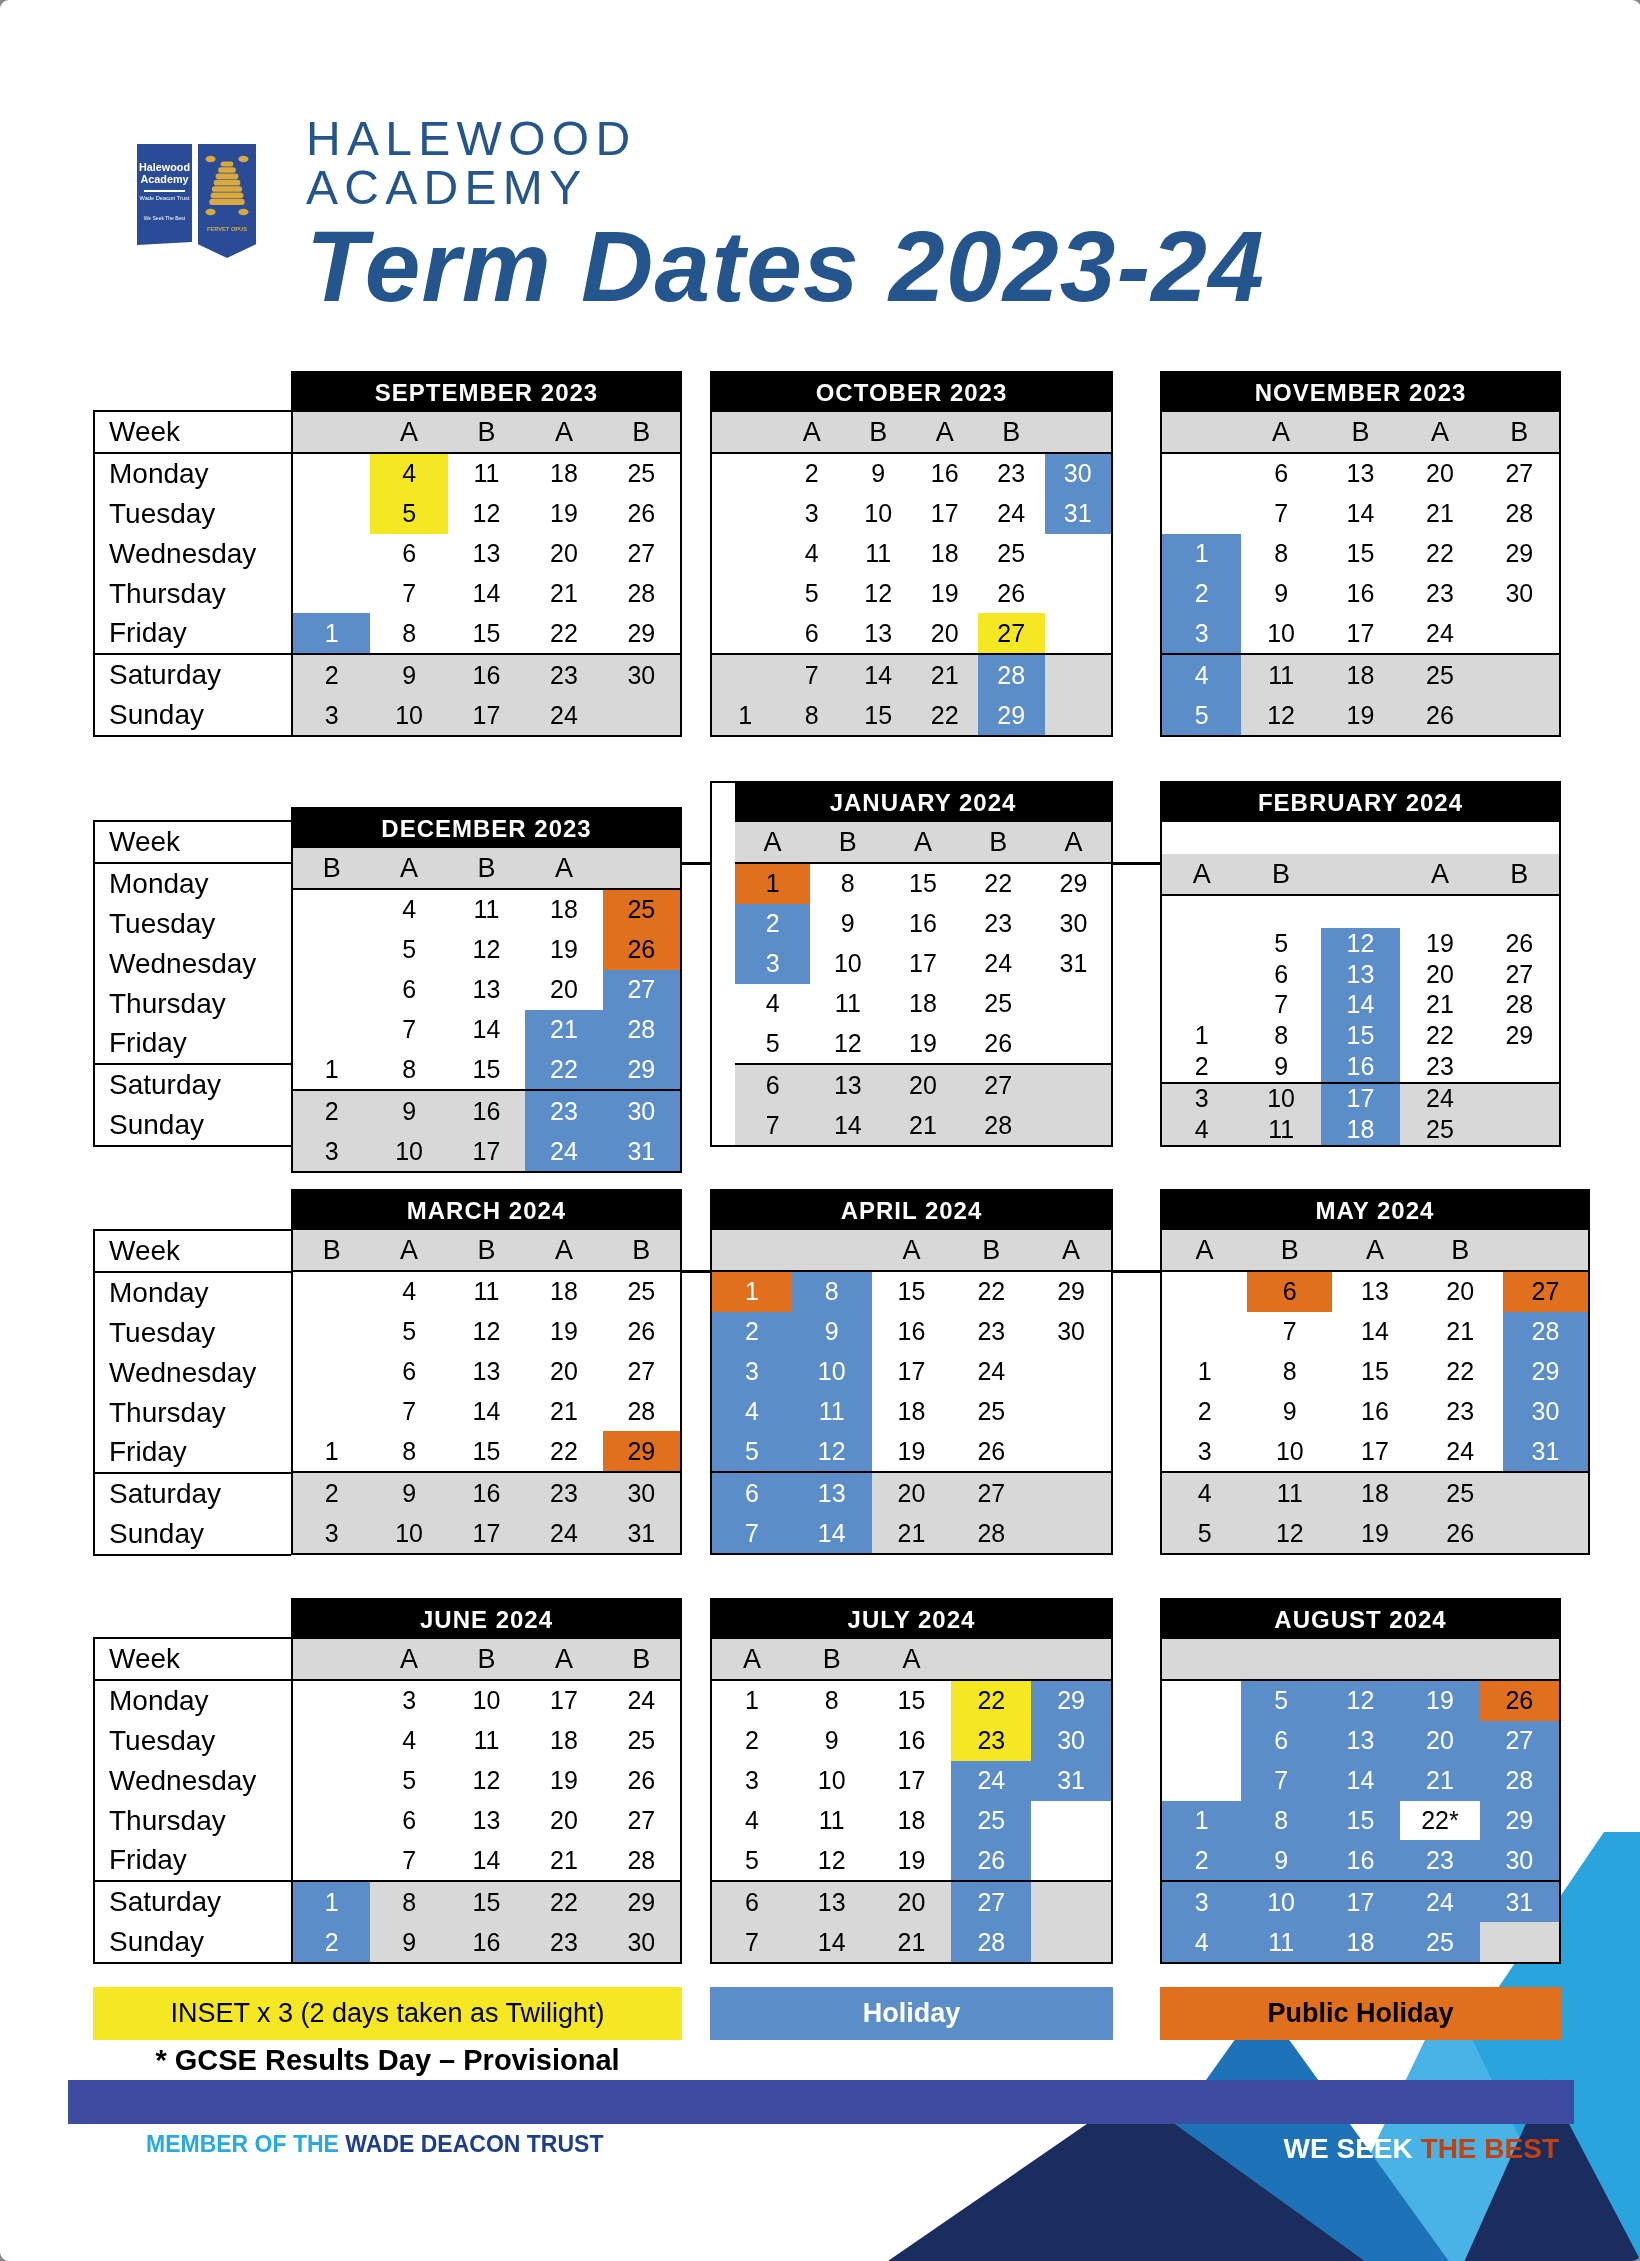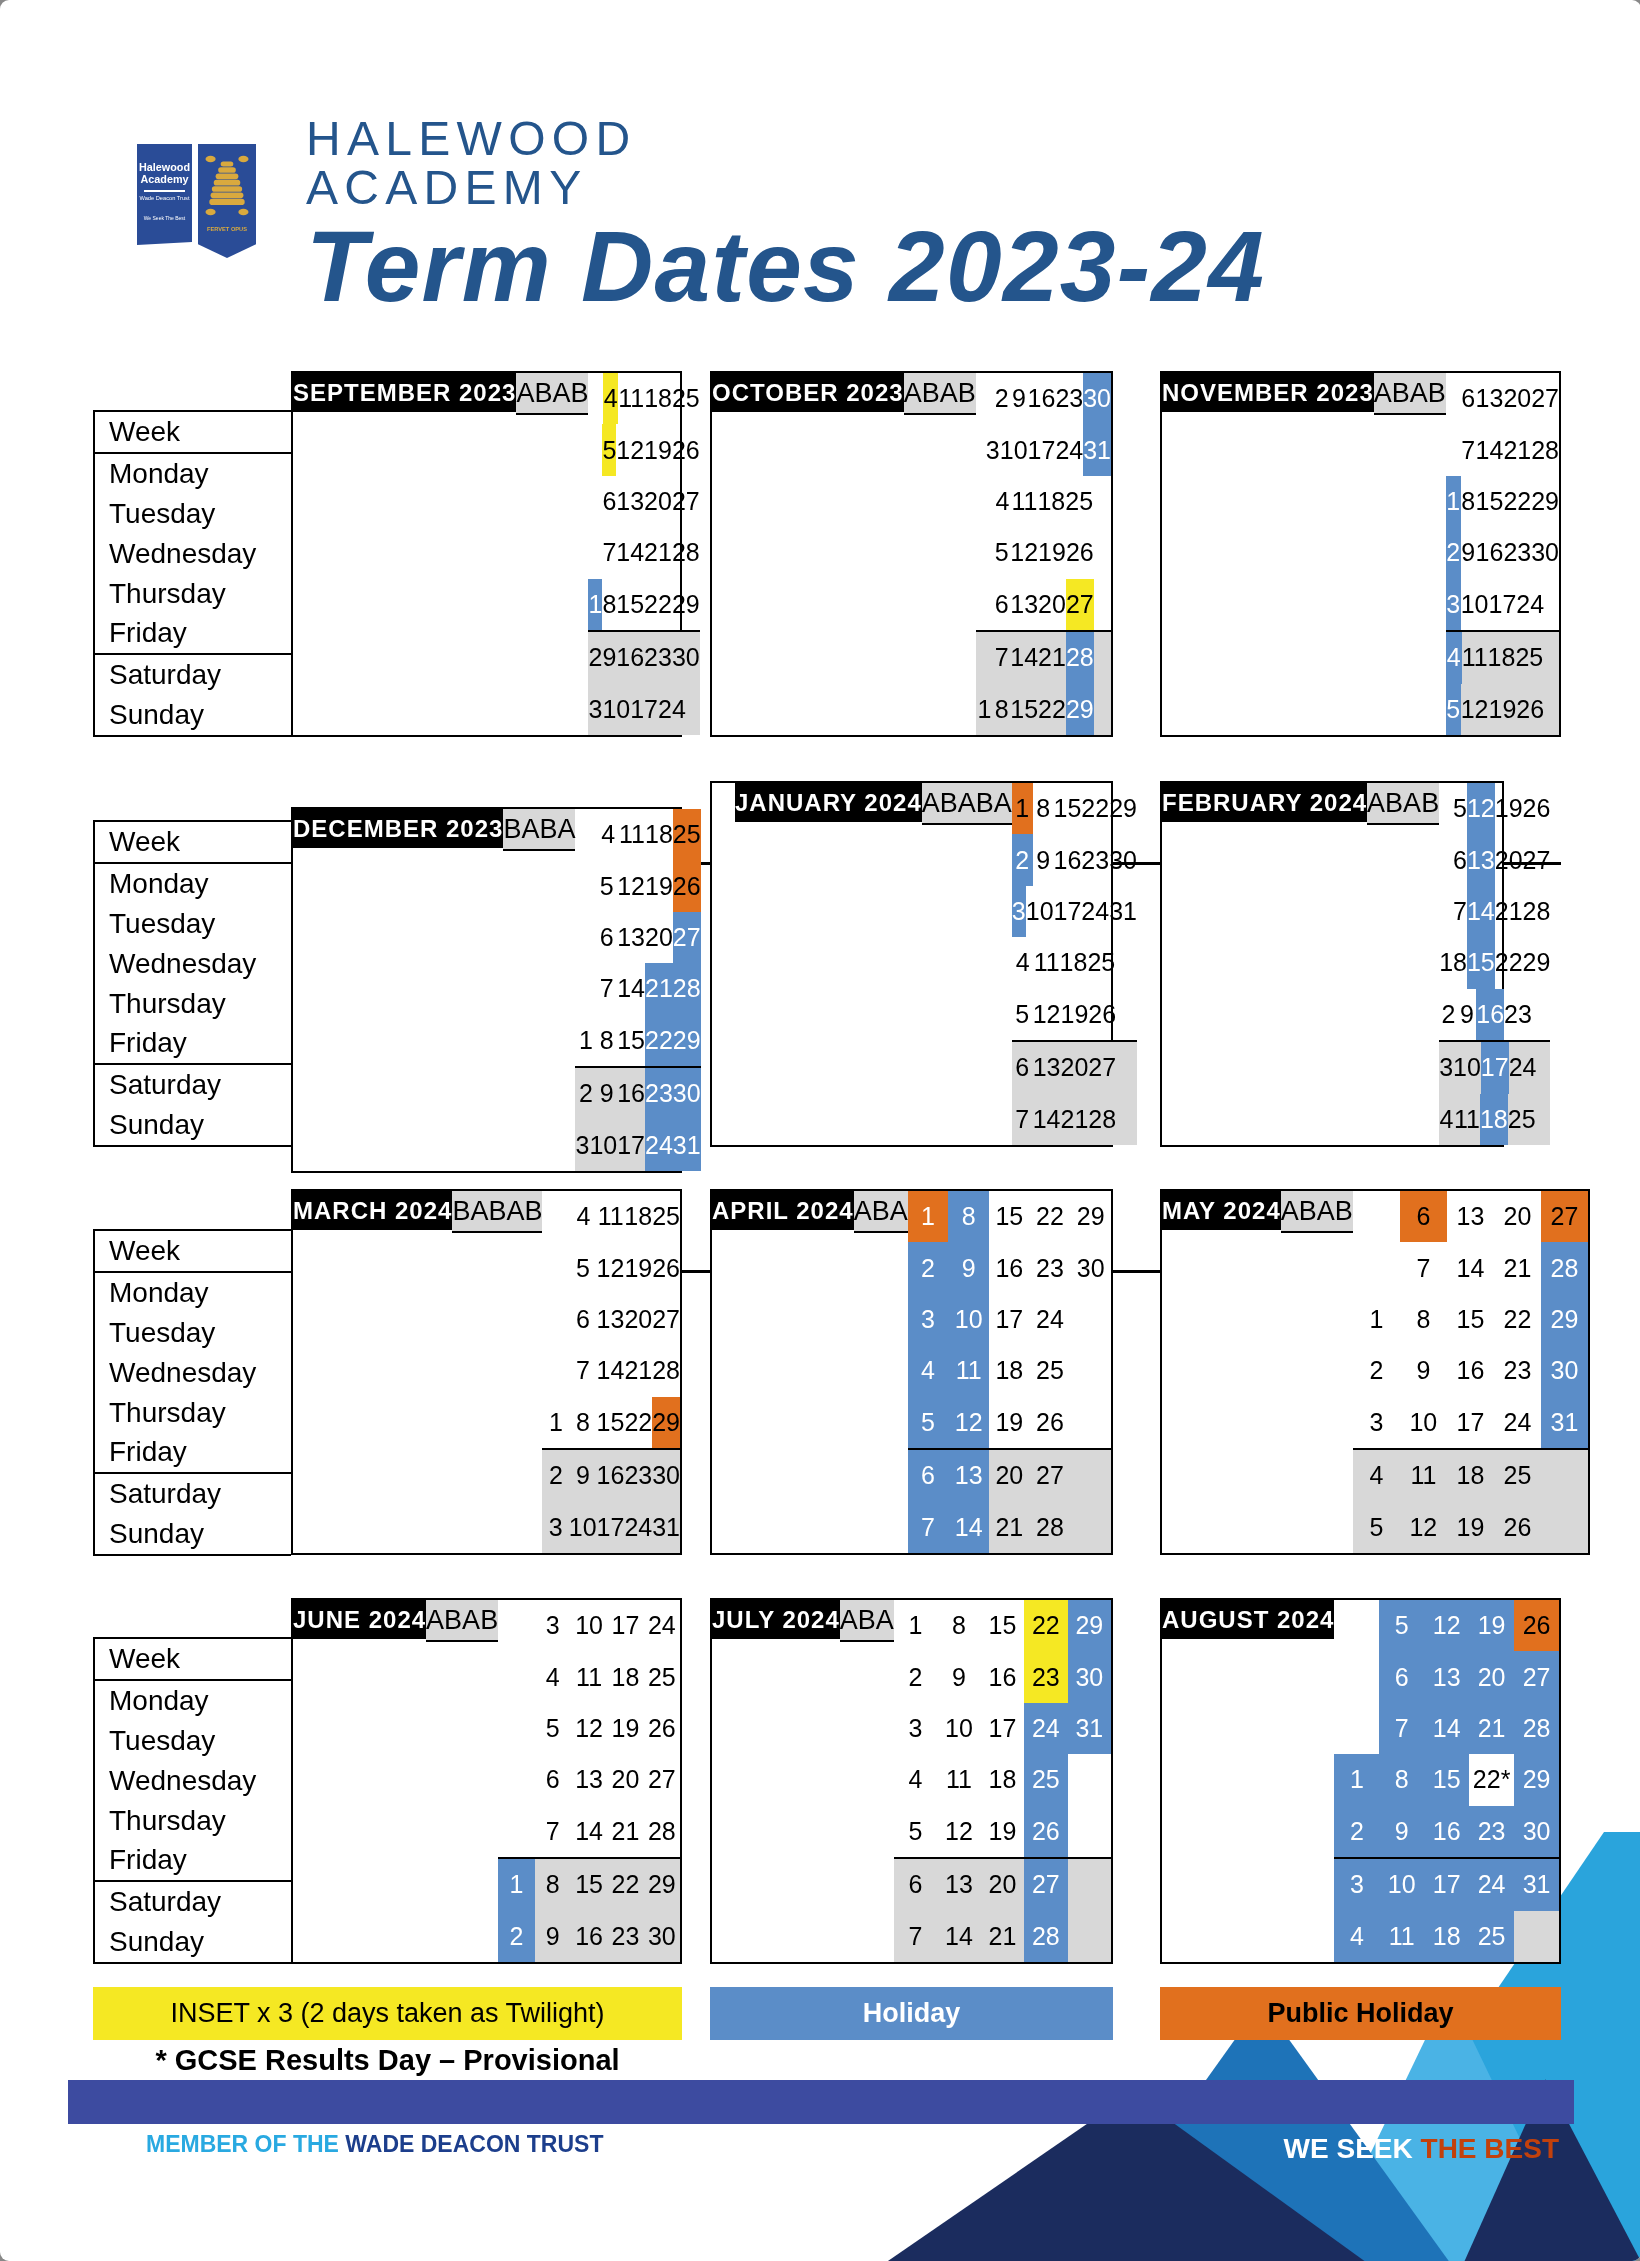--- a/index.html
+++ b/index.html
@@ -19,21 +19,21 @@
   .logo-right{left:198px;top:144px;width:58px;height:114px;
               clip-path:polygon(0 0,100% 0,100% 88%,50% 100%,0 88%);
               display:flex;align-items:flex-start;justify-content:center;padding-top:6.3px;}
   .school-name{position:absolute;left:306px;top:115px;color:var(--brand);
                font-size:48px;letter-spacing:6.3px;font-weight:300;line-height:1.02;}
   .page-title{position:absolute;left:306px;top:209px;color:var(--brand);
               font-size:100px;font-weight:bold;font-style:italic;letter-spacing:1.3px;white-space:nowrap;}
 
   
   .cal{position:absolute;background:#fff;border:2.5px solid #000;z-index:2;
-       display:flex;flex-direction:row;}
+       display:flex;flex-direction:column;}
   .cal-title{height:39px;background:#000;color:#fff;display:flex;align-items:center;justify-content:center;
              font-weight:bold;font-size:24px;letter-spacing:1px;flex:none;}
   .cal-letters{height:42px;background:var(--weekend);border-bottom:2.5px solid #000;display:flex;flex:none;}
   .cal-letters .cell{font-size:27px;}
   .cal-body{flex:1;display:flex;flex-direction:column;}
   .cal-row{flex:1;display:flex;}
   .cal-row.weekend{background:var(--weekend);}
   .cal-row.sat{border-top:2.5px solid #000;}
   .cell{flex:1;display:flex;align-items:center;justify-content:center;font-size:25px;}
   .c-inset{background:var(--inset);color:#000;}
@@ -417,21 +417,21 @@
           </div>
           <div class="cal-row weekend">
             <div class="cell">7</div>
             <div class="cell">14</div>
             <div class="cell">21</div>
             <div class="cell">28</div>
             <div class="cell"></div>
           </div>
         </div>
       </div>
-      <div class="cal" style="left: 1160px; top: 781px; width: 344px; height: 366px;">
+      <div class="cal" style="left: 1160px; top: 781px; width: 401px; height: 366px; gap: 32px;">
         <div class="cal-title">FEBRUARY 2024</div>
         <div class="cal-letters">
           <div class="cell">A</div>
           <div class="cell">B</div>
           <div class="cell"></div>
           <div class="cell">A</div>
           <div class="cell">B</div>
         </div>
         <div class="cal-body">
           <div class="cal-row">

